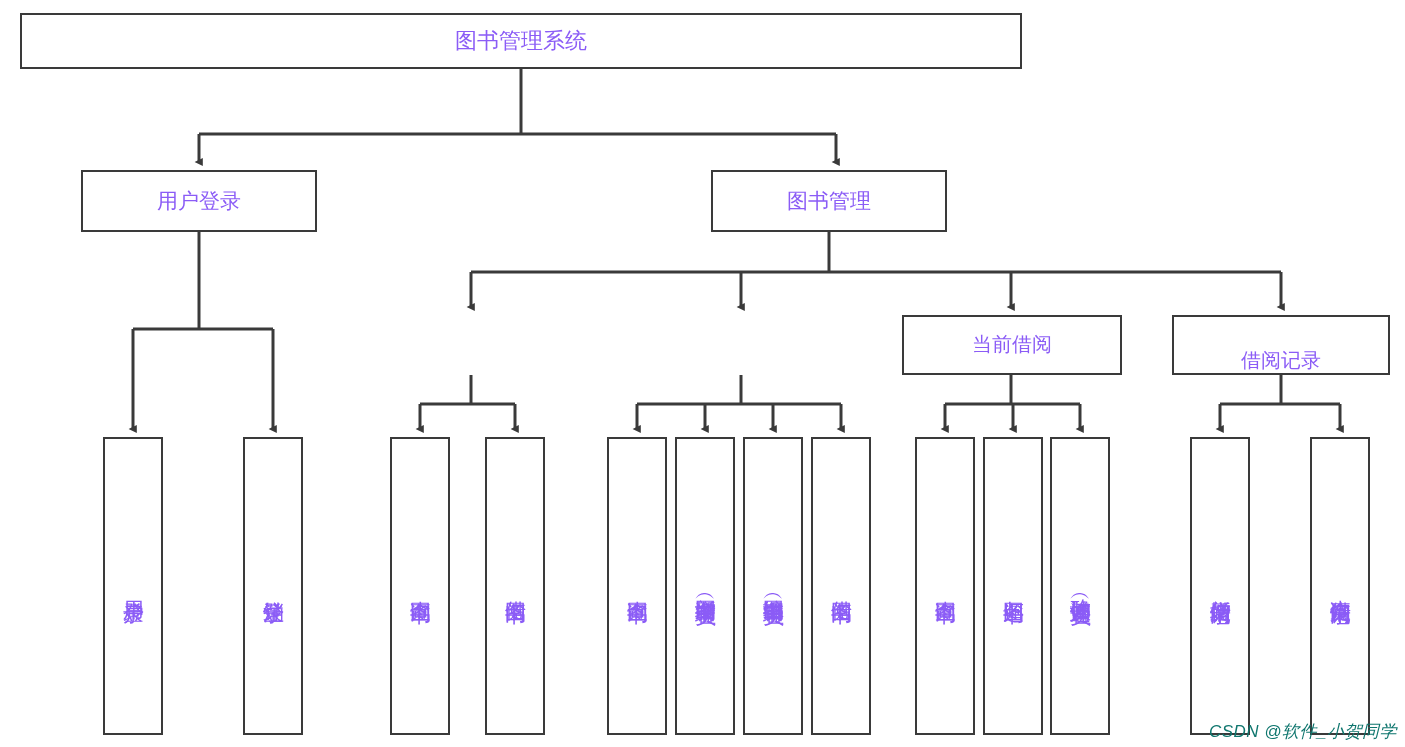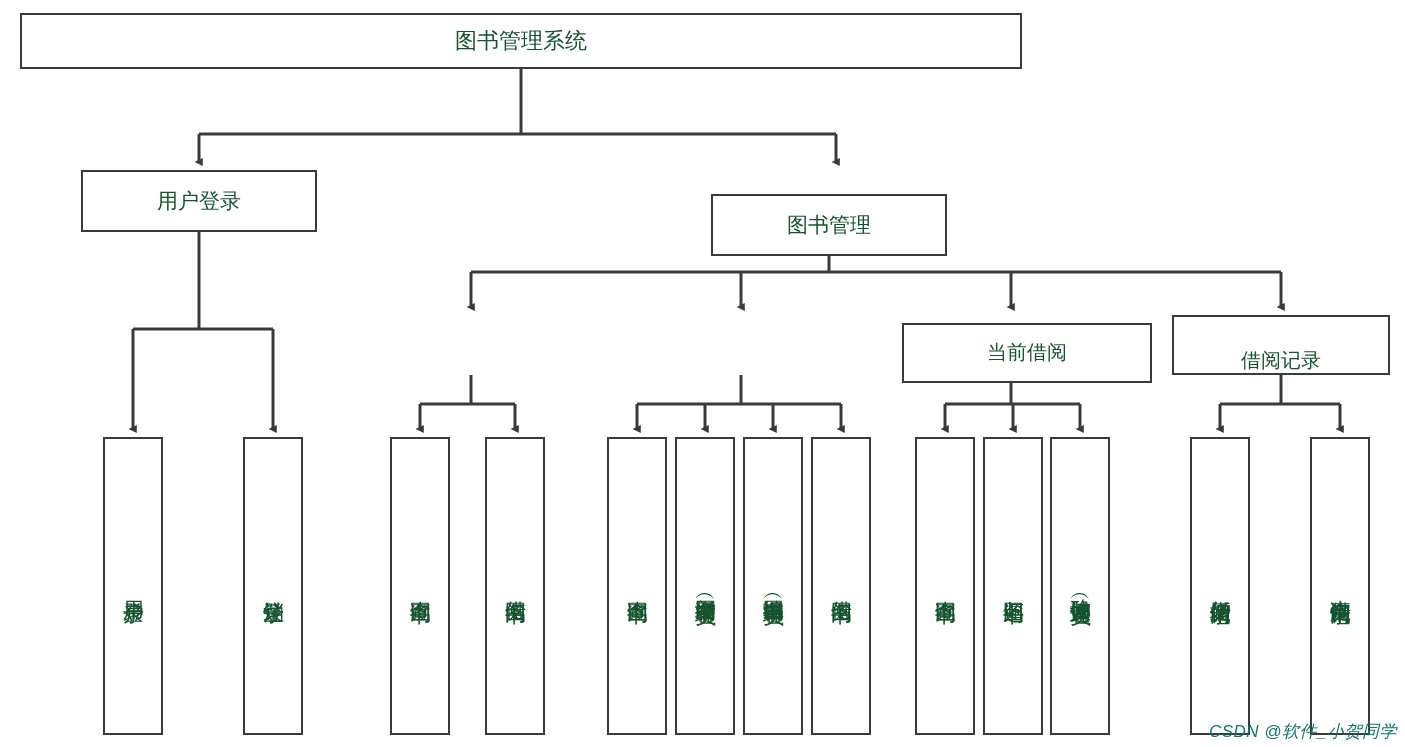--- a/index.html
+++ b/index.html
@@ -27,21 +27,21 @@
     pointer-events: none;
   }
   .node {
     position: absolute;
     box-sizing: border-box;
     border: 2px solid #3a3a3a;
     background: #ffffff;
     display: flex;
     align-items: center;
     justify-content: center;
-    color: #14532d;
+    color: #8b5cf6;
     line-height: 1.18;
   }
   .node.level-0 {
     font-size: 22px;
   }
   .node.level-1 {
     font-size: 21px;
   }
   .node.level-2 {
     font-size: 20px;
@@ -129,25 +129,25 @@
     </g>
   </svg>
 
   <div class="node level-0" style="left:20px; top:13px; width:1002px; height:56px;">
     <span class="node-label">图书管理系统</span>
   </div>
 
   <div class="node level-1" style="left:81px; top:170px; width:236px; height:62px;">
     <span class="node-label">用户登录</span>
   </div>
-  <div class="node level-1" style="left:711px; top:170px; width:236px; height:62px;margin-top:24px;">
+  <div class="node level-1" style="left:711px; top:170px; width:236px; height:62px;">
     <span class="node-label">图书管理</span>
   </div>
 
-  <div class="node level-2" style="left:902px; top:315px; width:250px; height:60px;margin-top:8px;">
+  <div class="node level-2" style="left:902px; top:315px; width:220px; height:60px;">
     <span class="node-label">当前借阅</span>
   </div>
   <div class="node level-2" style="left:1172px; top:315px; width:218px; height:60px;align-items:flex-end;">
     <span class="node-label">借阅记录</span>
   </div>
 
   <div class="node leaf" style="left:103px; top:437px; width:60px; height:298px;">
     <span class="node-label">用户登录</span>
   </div>
   <div class="node leaf" style="left:243px; top:437px; width:60px; height:298px;">

